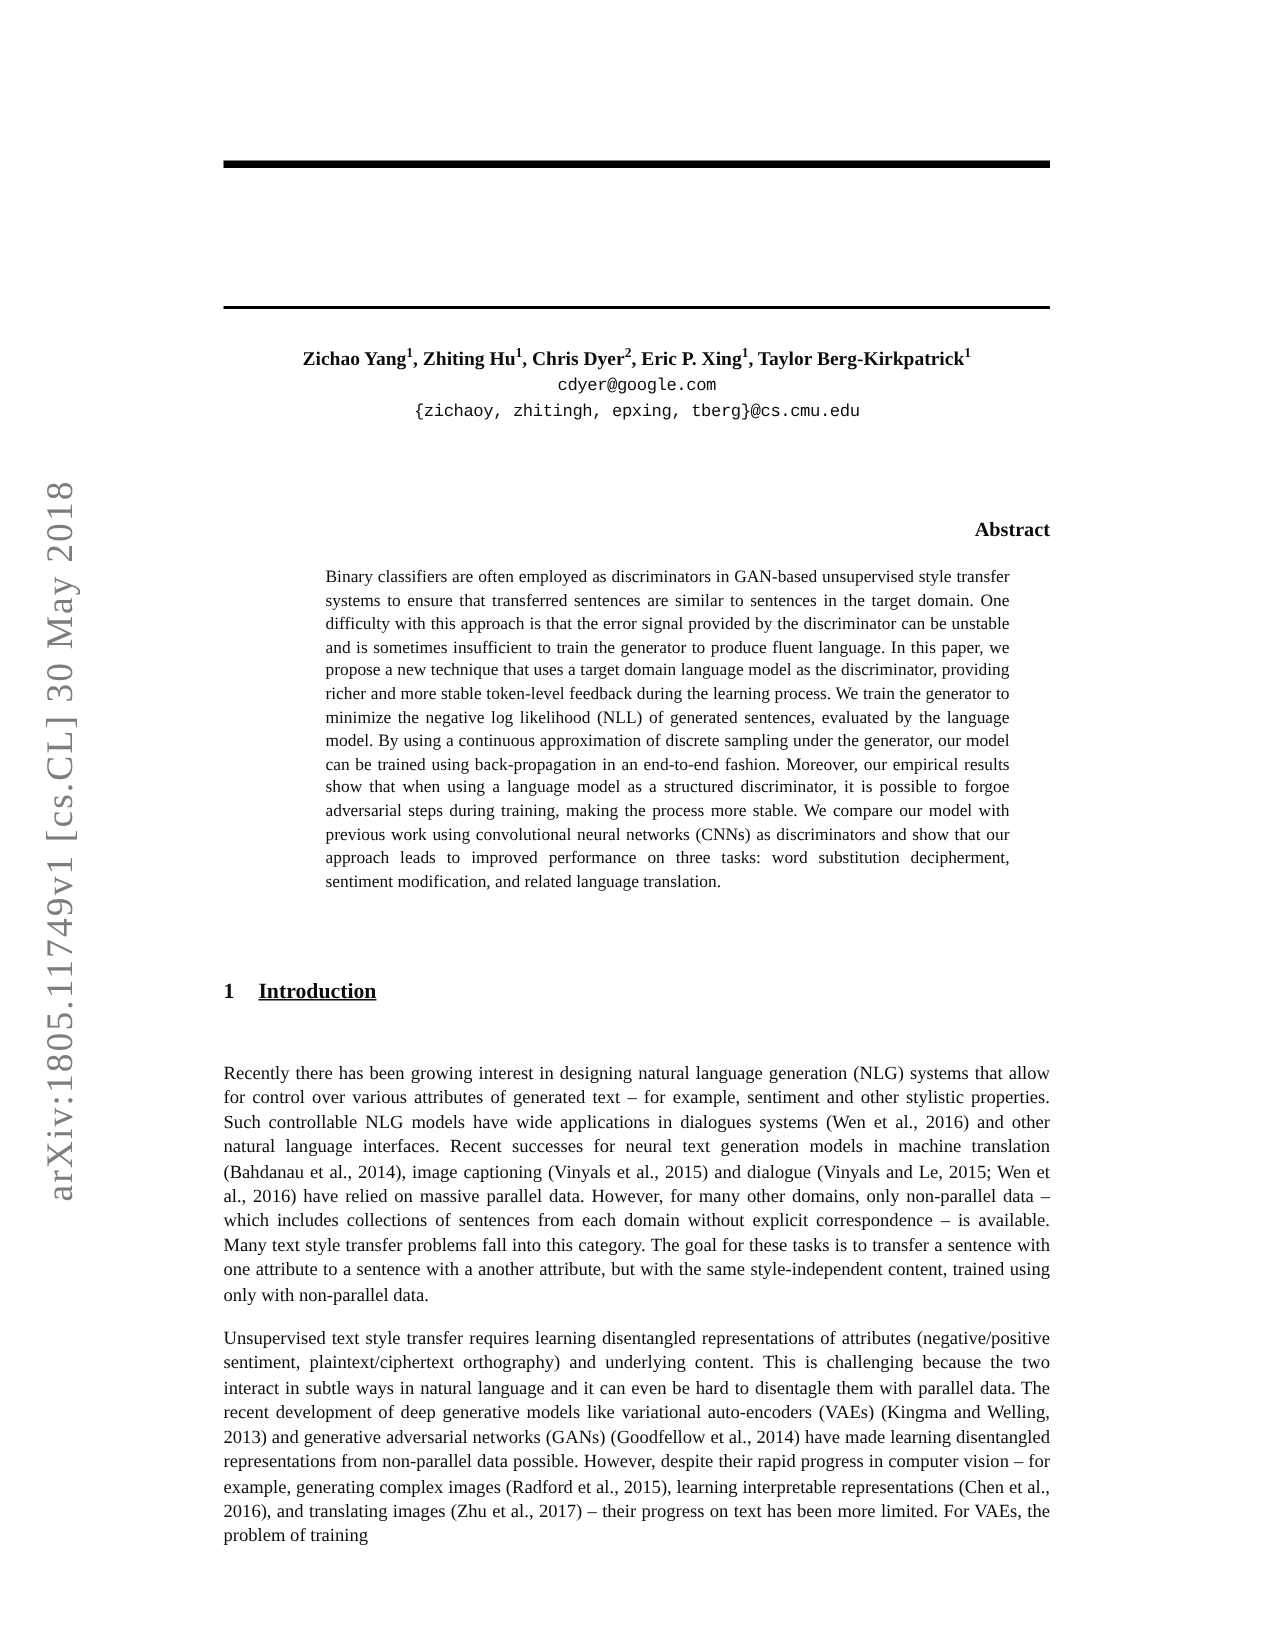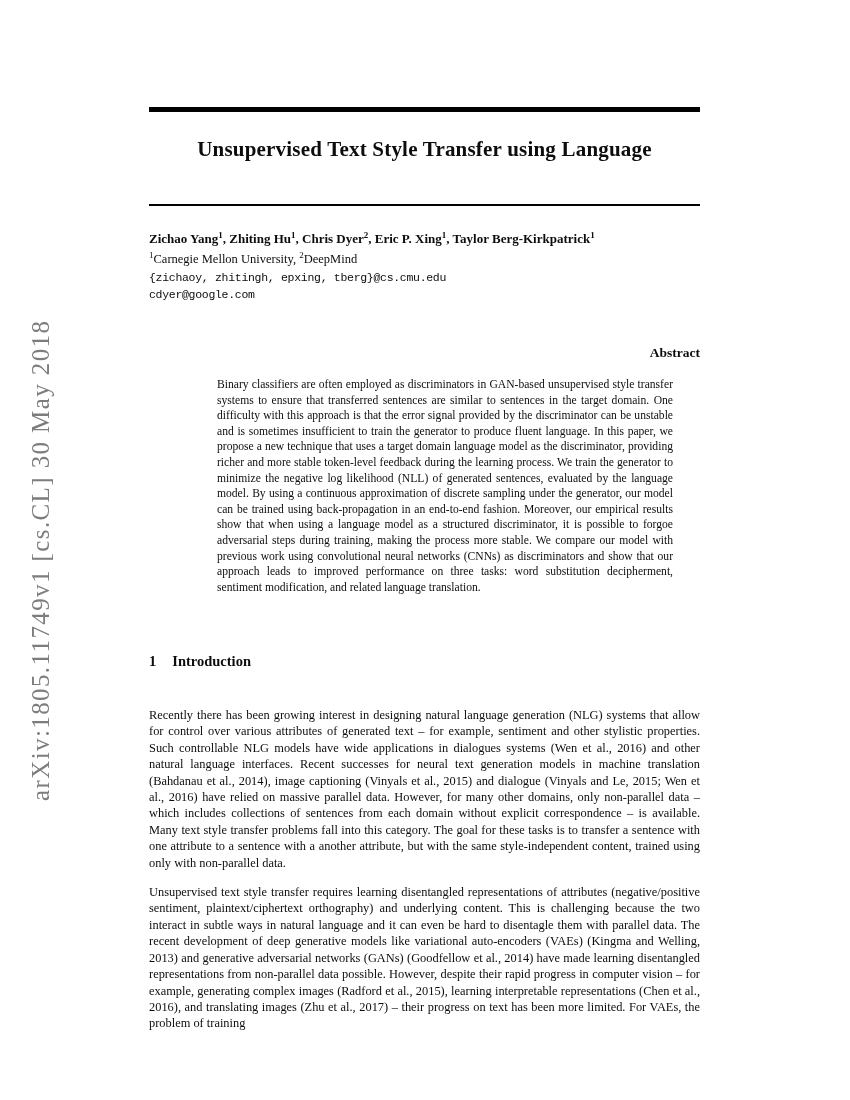--- a/index.html
+++ b/index.html
@@ -21,40 +21,40 @@
     position: absolute; left: 149px; top: 204px;
     width: 551px; height: 2px; background: #000;
   }
   .paper-title {
     position: absolute; left: 149px; top: 134px; width: 551px;
     text-align: center; font-size: 21px; font-weight: bold;
     line-height: 30px; letter-spacing: 0.2px;
   }
   .author-block {
     position: absolute; left: 149px; top: 231px; width: 551px;
-    text-align: left;
+    text-align: center;
   }
   .author-line { font-size: 13px; font-weight: bold; }
   sup { font-size: 9px; line-height: 0; vertical-align: super; }
   .affil-line { font-size: 12.5px; margin-top: 5px; }
   .email-line {
     font-family: "Liberation Mono", "DejaVu Sans Mono", monospace;
     font-size: 11.5px; margin-top: 4px; letter-spacing: -0.3px;
   }
   .abstract-heading {
     position: absolute; left: 149px; top: 345px; width: 551px;
     text-align: right; font-size: 13.5px; font-weight: bold;
   }
   .abstract-text {
     position: absolute; left: 197px; top: 377px; width: 456px;
     font-size: 11.6px; line-height: 15.6px; text-align: justify; margin-left: 20px;
   }
   .section-heading {
     position: absolute; left: 149px; top: 653px;
-    font-size: 14.5px; font-weight: bold;
+    font-size: 14.5px; font-weight: bold; text-decoration: underline;
   }
   .section-number { display: inline-block; margin-right: 16px; }
   .intro-body {
     position: absolute; left: 149px; top: 687px; width: 551px;
     font-size: 12.4px; line-height: 16.4px; text-align: justify; margin-top: 20px;
   }
   .intro-body p { margin: 0 0 13px 0; }
   .arxiv-banner { position: absolute; left: 27px; top: 801px; width: 0; height: 0; }
   .arxiv-banner .banner-text {
     display: inline-block;
@@ -72,30 +72,29 @@
 
 <div class="page">
 
   <div class="arxiv-banner">
     <span class="banner-text">arXiv:1805.11749v1  [cs.CL]  30 May 2018</span>
   </div>
 
   <div class="rule-thick"></div>
 
   <div class="paper-title">
-    <span>Unsupervised Text Style Transfer using Language</span><br>
+    <br>
   </div>
 
   <div class="rule-thin"></div>
 
   <div class="author-block">
     <div class="author-line"><span>Zichao Yang</span><sup>1</sup><span>, Zhiting Hu</span><sup>1</sup><span>, Chris Dyer</span><sup>2</sup><span>, Eric P. Xing</span><sup>1</sup><span>, Taylor Berg-Kirkpatrick</span><sup>1</sup></div>
-    <div class="affil-line"><sup>1</sup><span>Carnegie Mellon University, </span><sup>2</sup><span>DeepMind</span></div>
+    <div class="email-line">cdyer@google.com</div>
     <div class="email-line">{zichaoy, zhitingh, epxing, tberg}@cs.cmu.edu</div>
-    <div class="email-line">cdyer@google.com</div>
   </div>
 
   <div class="abstract-heading">Abstract</div>
 
   <div class="abstract-text">Binary classifiers are often employed as discriminators in GAN-based unsupervised style transfer systems to ensure that transferred sentences are similar to sentences in the target domain. One difficulty with this approach is that the error signal provided by the discriminator can be unstable and is sometimes insufficient to train the generator to produce fluent language. In this paper, we propose a new technique that uses a target domain language model as the discriminator, providing richer and more stable token-level feedback during the learning process. We train the generator to minimize the negative log likelihood (NLL) of generated sentences, evaluated by the language model. By using a continuous approximation of discrete sampling under the generator, our model can be trained using back-propagation in an end-to-end fashion. Moreover, our empirical results show that when using a language model as a structured discriminator, it is possible to forgoe adversarial steps during training, making the process more stable. We compare our model with previous work using convolutional neural networks (CNNs) as discriminators and show that our approach leads to improved performance on three tasks: word substitution decipherment, sentiment modification, and related language translation.</div>
 
   <div class="section-heading">
     <span class="section-number">1</span><span>Introduction</span>
   </div>
 

